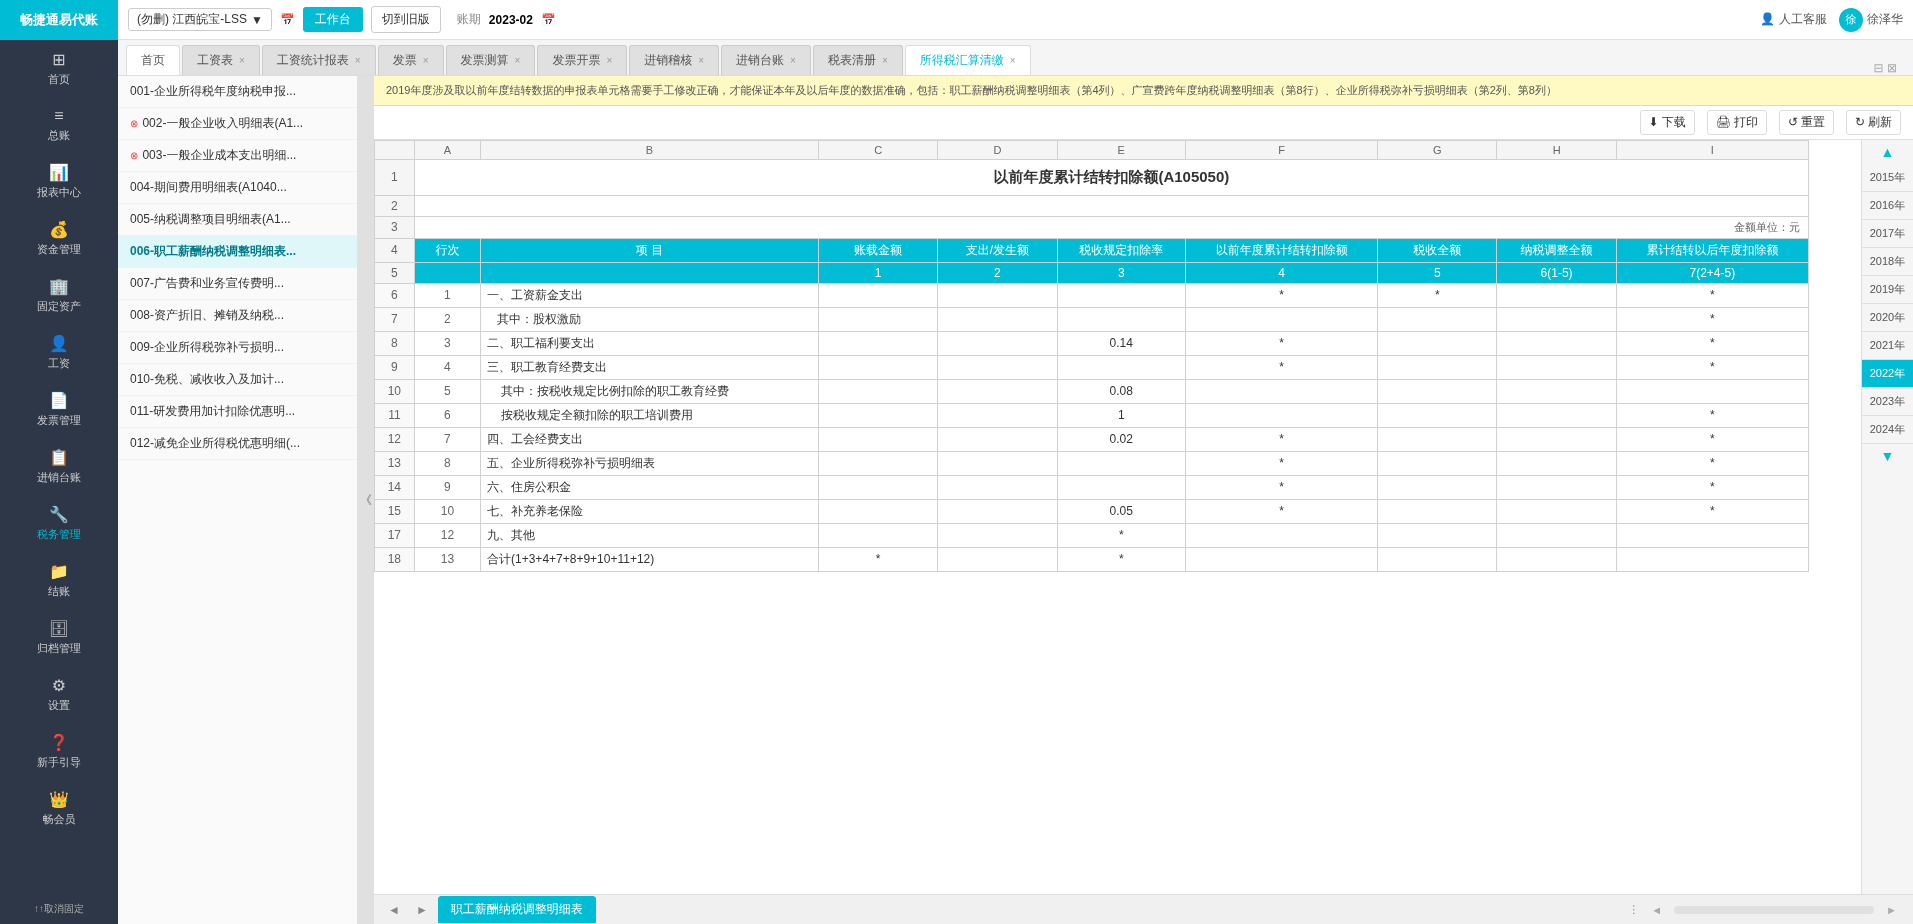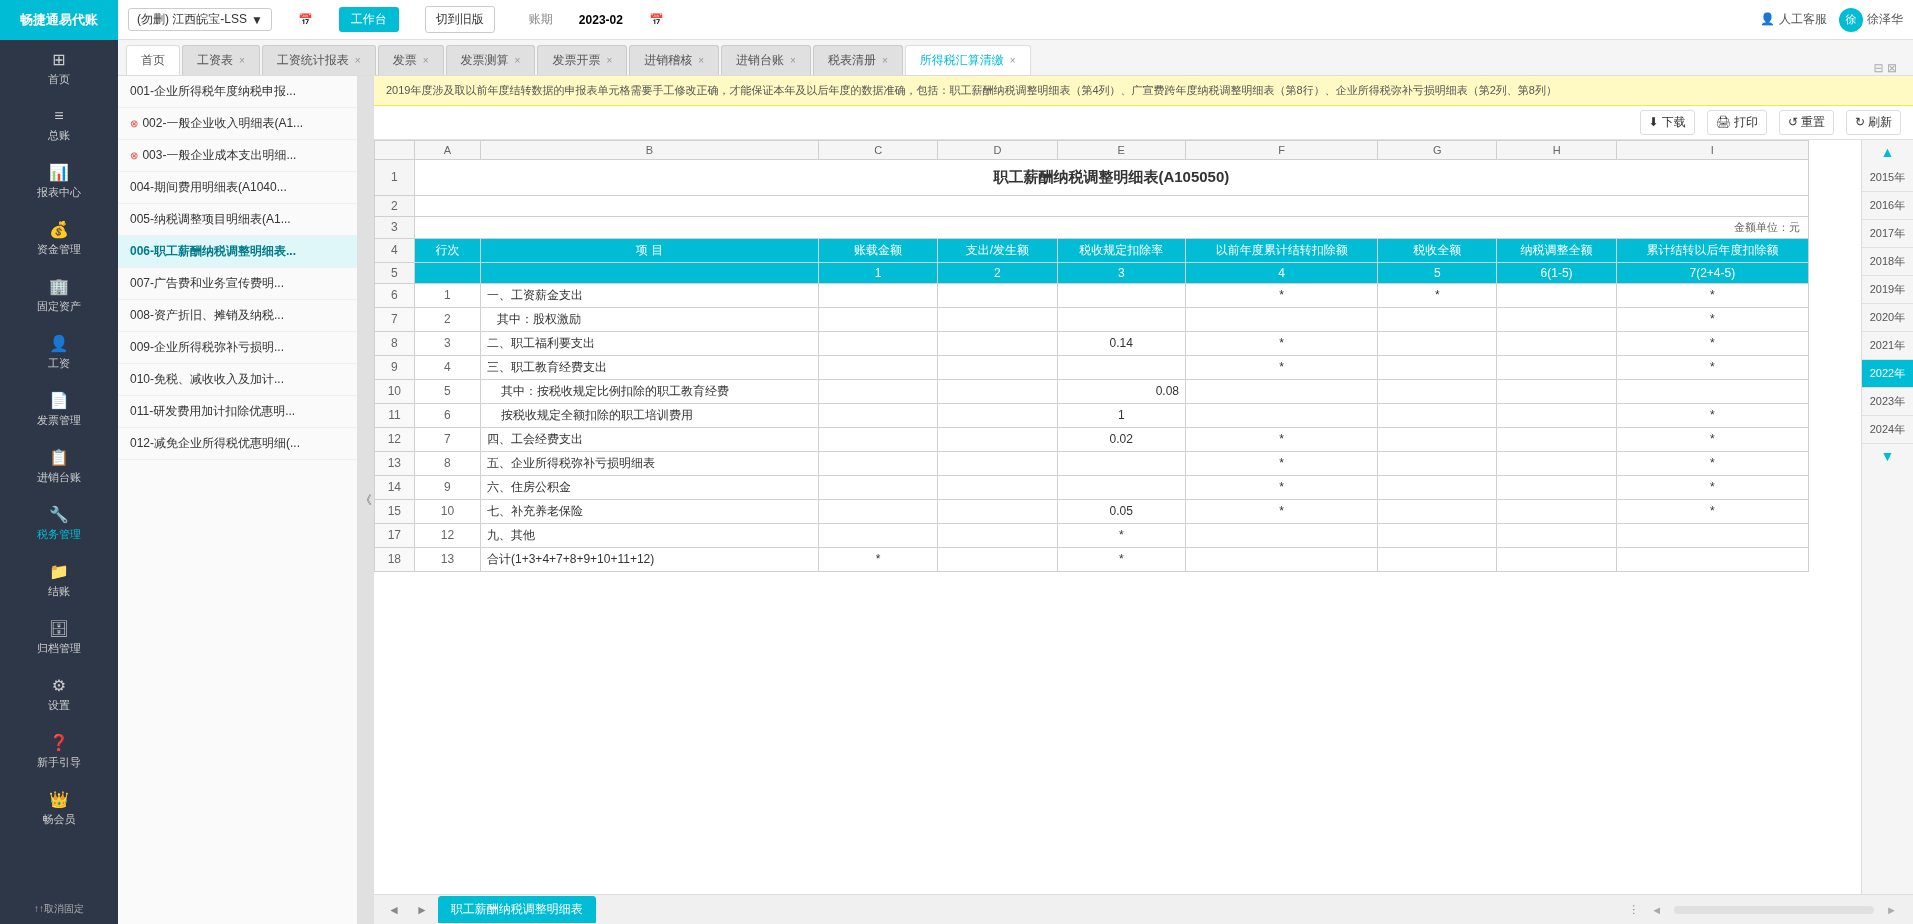--- a/index.html
+++ b/index.html
@@ -10,21 +10,21 @@
     .sidebar-logo { background: #00bcd4; color: white; padding: 8px; text-align: center; font-size: 13px; font-weight: bold; height: 40px; display: flex; align-items: center; justify-content: center; }
     .sidebar-item { display: flex; flex-direction: column; align-items: center; padding: 10px 4px; color: #ccc; cursor: pointer; font-size: 11px; gap: 3px; }
     .sidebar-item.active { color: #00bcd4; }
     .sidebar-item .icon { font-size: 16px; }
     .sidebar-bottom { margin-top: auto; }
 
     
     .main { flex: 1; display: flex; flex-direction: column; height: 924px; overflow: hidden; }
 
     
-    .topbar { height: 40px; background: white; display: flex; align-items: center; padding: 4px 10px; border-bottom: 1px solid #e0e0e0; gap: 26px; flex-shrink: 0; }
+    .topbar { height: 40px; background: white; display: flex; align-items: center; padding: 4px 10px; border-bottom: 1px solid #e0e0e0; gap: 8px; flex-shrink: 0; }
     .topbar-company { display: flex; align-items: center; gap: 4px; border: 1px solid #ccc; border-radius: 3px; padding: 2px 8px; font-size: 12px; color: #333; }
     .topbar-btn { background: #00bcd4; color: white; border: none; border-radius: 3px; padding: 4px 12px; cursor: pointer; font-size: 12px; }
     .topbar-btn2 { background: white; color: #333; border: 1px solid #ccc; border-radius: 3px; padding: 4px 10px; cursor: pointer; font-size: 12px; }
     .topbar-right { margin-left: auto; display: flex; align-items: center; gap: 12px; font-size: 12px; color: #555; }
 
     
     .tabs { height: 36px; background: #f5f5f5; display: flex; align-items: flex-end; padding: 0 8px; border-bottom: 1px solid #ddd; flex-shrink: 0; overflow-x: auto; }
     .tab { padding: 6px 14px; background: #e0e0e0; border: 1px solid #ccc; border-bottom: none; border-radius: 3px 3px 0 0; cursor: pointer; font-size: 12px; color: #555; margin-right: 2px; white-space: nowrap; display: flex; align-items: center; gap: 4px; }
     .tab.active { background: white; color: #00bcd4; border-color: #ddd; border-bottom-color: white; }
     .tab .close { color: #999; font-size: 10px; margin-left: 2px; }
@@ -308,21 +308,21 @@
                 <td class="col-num" style="text-align:center; background:#f5f5f5; color:#666;">F</td>
                 <td class="col-num" style="text-align:center; background:#f5f5f5; color:#666;">G</td>
                 <td class="col-num" style="text-align:center; background:#f5f5f5; color:#666;">H</td>
                 <td class="col-num" style="text-align:center; background:#f5f5f5; color:#666;">I</td>
               </tr>
             </thead>
             <tbody>
 
               <tr>
                 <td class="row-header">1</td>
-                <td colspan="9" style="text-align:center; font-size:15px; font-weight:bold; color:#333; padding:8px;">职工薪酬纳税调整明细表(A105050)</td>
+                <td colspan="9" style="text-align:center; font-size:15px; font-weight:bold; color:#333; padding:8px;">以前年度累计结转扣除额(A105050)</td>
               </tr>
 
               <tr>
                 <td class="row-header">2</td>
                 <td colspan="9"></td>
               </tr>
 
               <tr>
                 <td class="row-header">3</td>
                 <td colspan="9" style="text-align:right; font-size:11px; color:#666; padding-right:8px;">金额单位：元</td>
@@ -401,21 +401,21 @@
                 <td style="text-align:center;"></td>
                 <td style="text-align:center;"></td>
                 <td style="text-align:center;">*</td>
               </tr>
               <tr class="data-row">
                 <td class="row-header">10</td>
                 <td class="row-num">5</td>
                 <td style="padding-left:20px;">其中：按税收规定比例扣除的职工教育经费</td>
                 <td style="text-align:center;"></td>
                 <td style="text-align:center;"></td>
-                <td style="text-align:right;">0.08</td>
+                <td style="text-align:center;">0.08</td>
                 <td style="text-align:center;"></td>
                 <td style="text-align:center;"></td>
                 <td style="text-align:center;"></td>
                 <td style="text-align:center;"></td>
               </tr>
               <tr class="data-row">
                 <td class="row-header">11</td>
                 <td class="row-num">6</td>
                 <td style="padding-left:20px;">按税收规定全额扣除的职工培训费用</td>
                 <td style="text-align:center;"></td>

